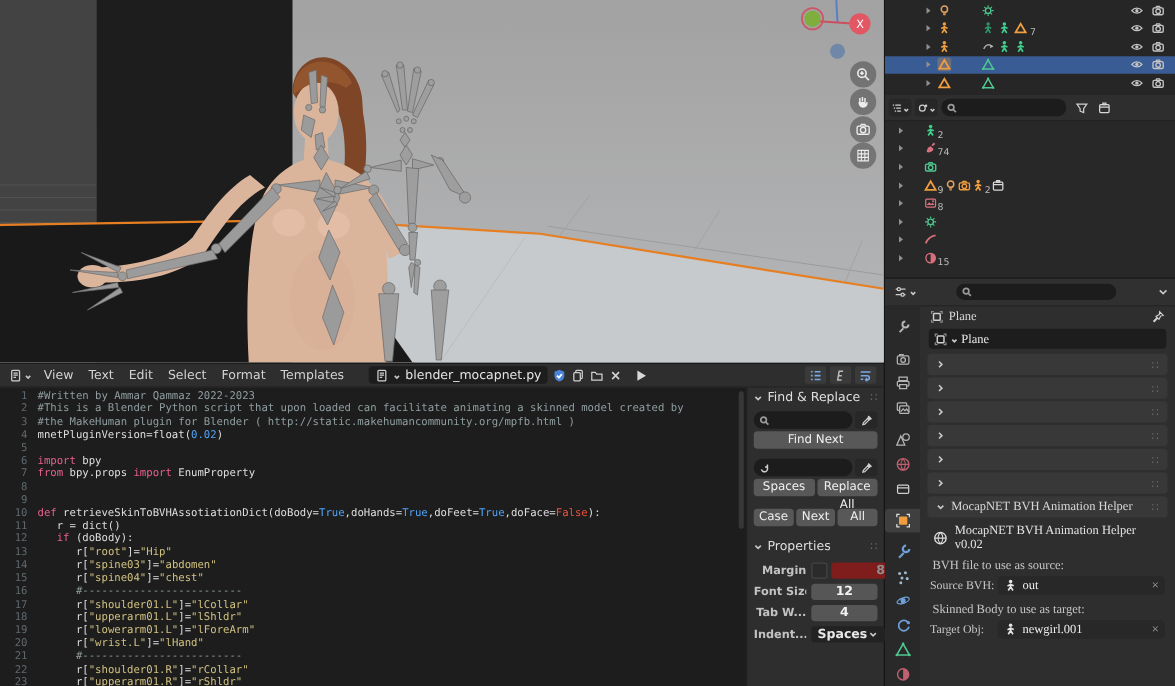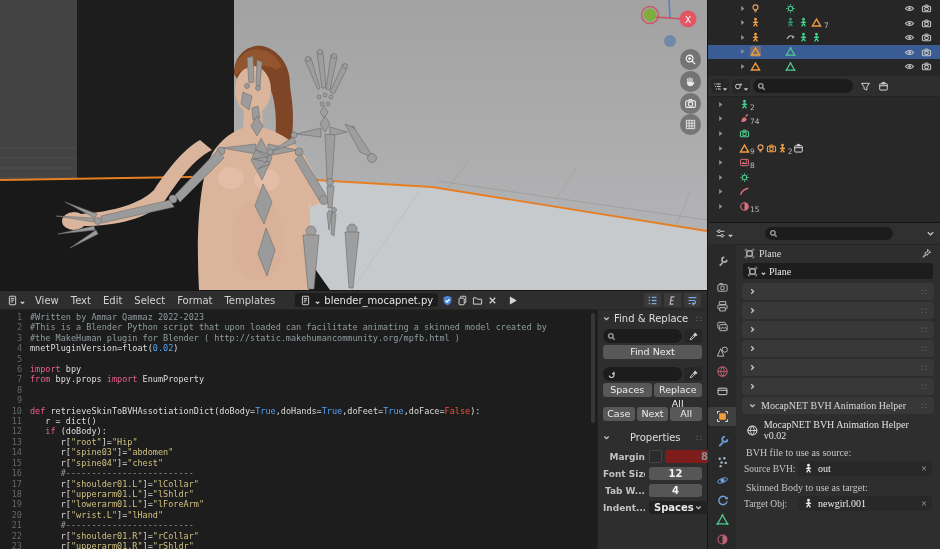--- a/index.html
+++ b/index.html
@@ -360,21 +360,21 @@
       </div>
       <div class="btnrow" style="margin-top:10px">
         <span class="btn">Case</span>
         <span class="btn">Next</span>
         <span class="btn">All</span>
       </div>
       <div class="ph" style="margin-top:8px">
         <span class="js-ic ic9" style="display: inline-block; width: 9px; height: 9px;"><svg viewBox="0 0 14 14" style="width:100%;height:100%">
               <path d="M3.6 5.4L7 8.8l3.4-3.4" fill="none" stroke="#c8c8c8" stroke-width="1.3"></path>
             </svg></span>
-        <span style="margin-left:19px">Properties</span>
+        <span style="margin-left:3px">Properties</span>
         <span class="dots">∷</span>
       </div>
       <div class="tp-row">
         <span class="tp-label">Margin</span>
         <span class="chk"></span>
         <span class="numf dis">80</span>
       </div>
       <div class="tp-row">
         <span class="tp-label">Font Size</span>
         <span class="numf">12</span>

